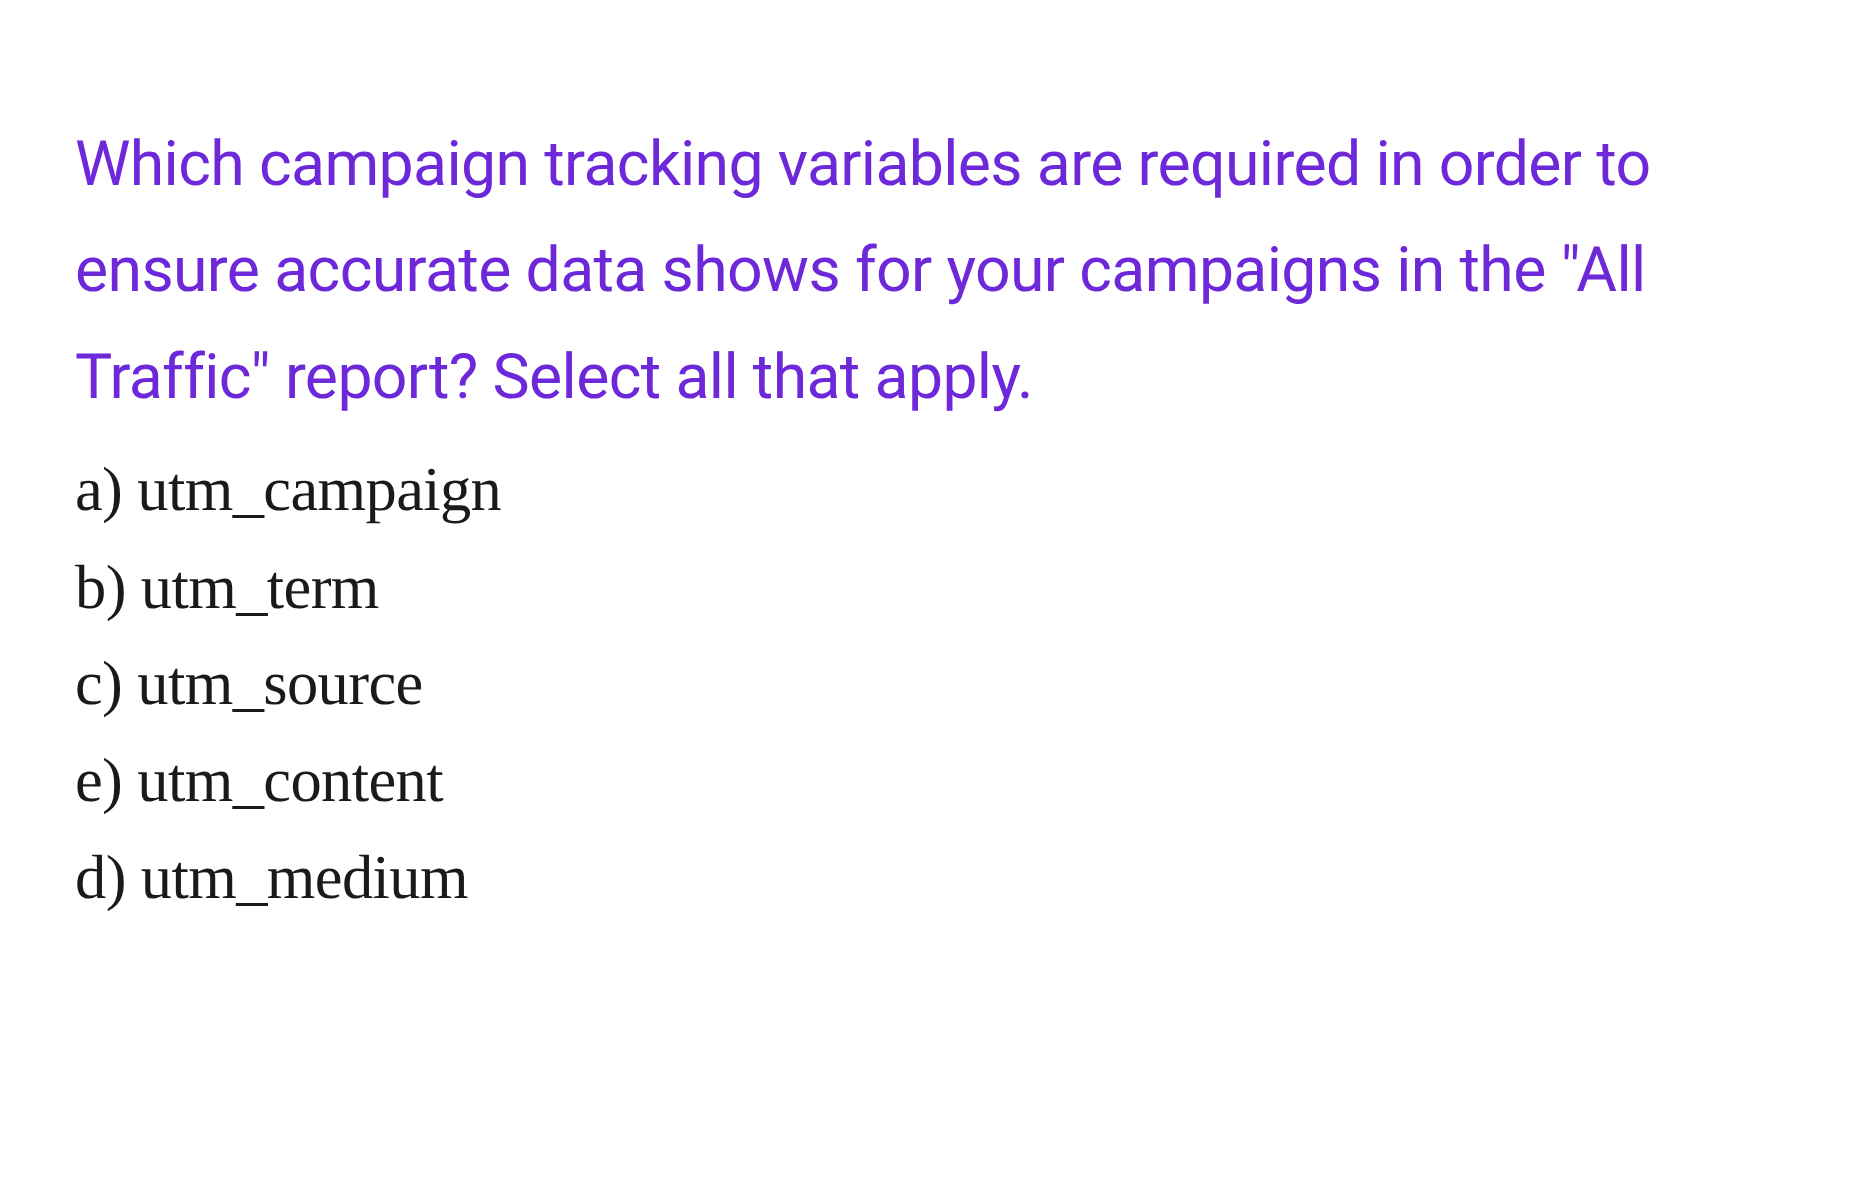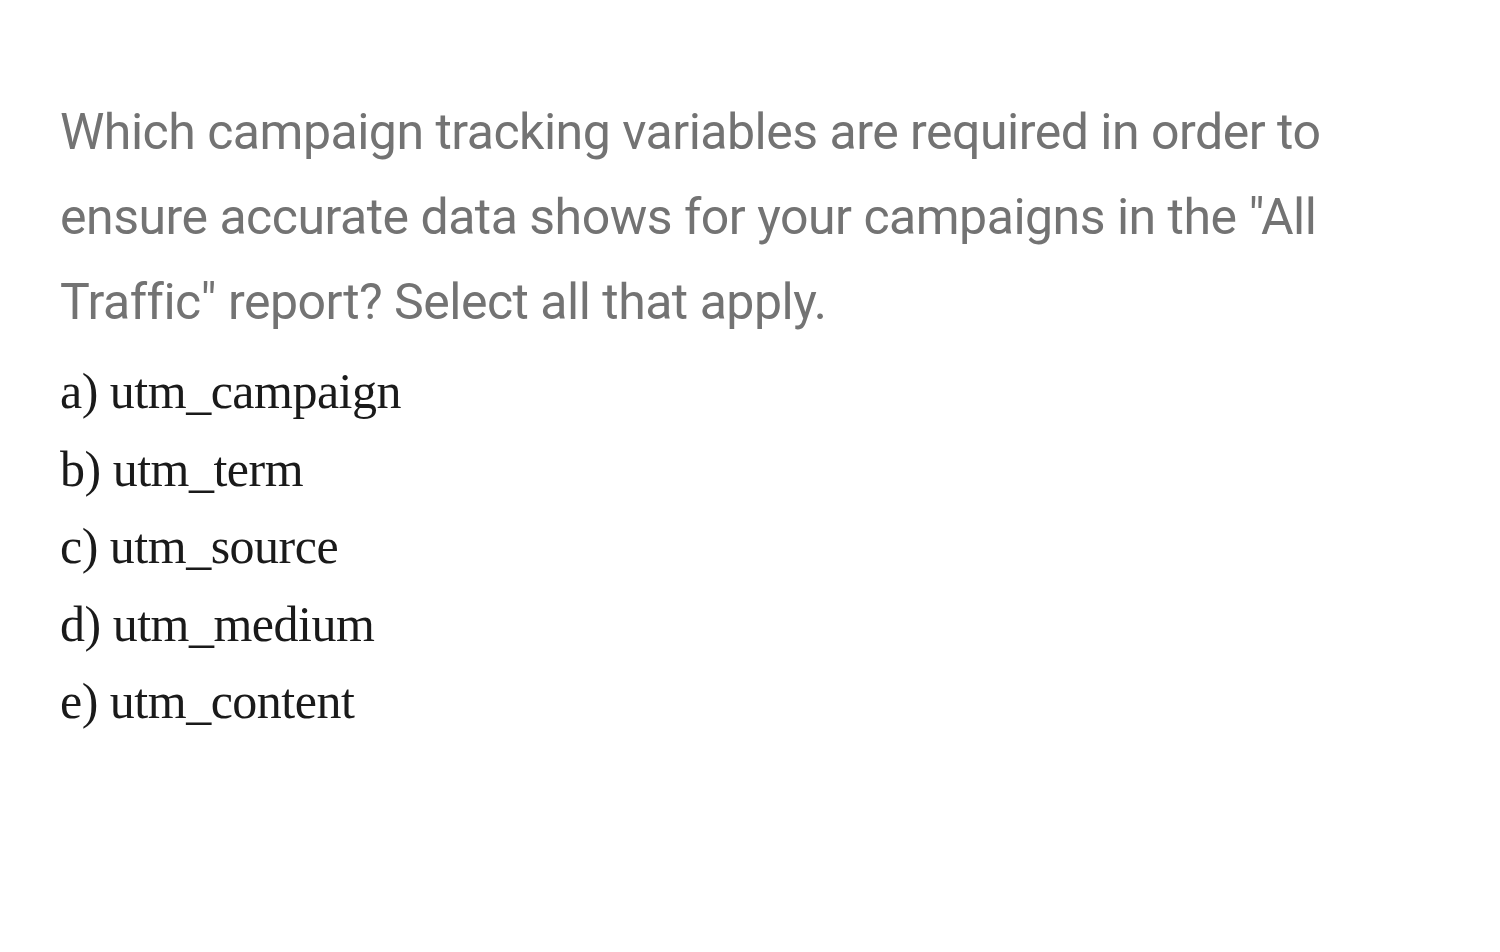--- a/index.html
+++ b/index.html
@@ -10,21 +10,21 @@
     body {
       background-color: #ffffff;
       font-family: -apple-system, BlinkMacSystemFont, "Segoe UI", Roboto, Helvetica, Arial, sans-serif;
       width: 1500px;
       height: 952px;
       padding: 90px 60px 60px 60px;
     }
     .question-text {
       font-size: 50px;
       line-height: 1.7;
-      color: #737373;
+      color: #6d28d9;
       font-weight: 400;
       letter-spacing: -0.5px;
     }
     .options-list {
       margin-top: 8px;
       font-family: Liberation Serif, serif;
     }
     .option-item {
       font-size: 50px;
       line-height: 1.55;
@@ -35,16 +35,16 @@
   </style>
 </head>
 <body>
 
 <div class="question-container">
   <div class="question-text">Which campaign tracking variables are required in order to ensure accurate data shows for your campaigns in the "All Traffic" report? Select all that apply.</div>
   <div class="options-list">
     <div class="option-item">a) utm_campaign</div>
     <div class="option-item">b) utm_term</div>
     <div class="option-item">c) utm_source</div>
+    <div class="option-item">e) utm_content</div>
     <div class="option-item">d) utm_medium</div>
-    <div class="option-item">e) utm_content</div>
   </div>
 </div>
 
 </body></html>

